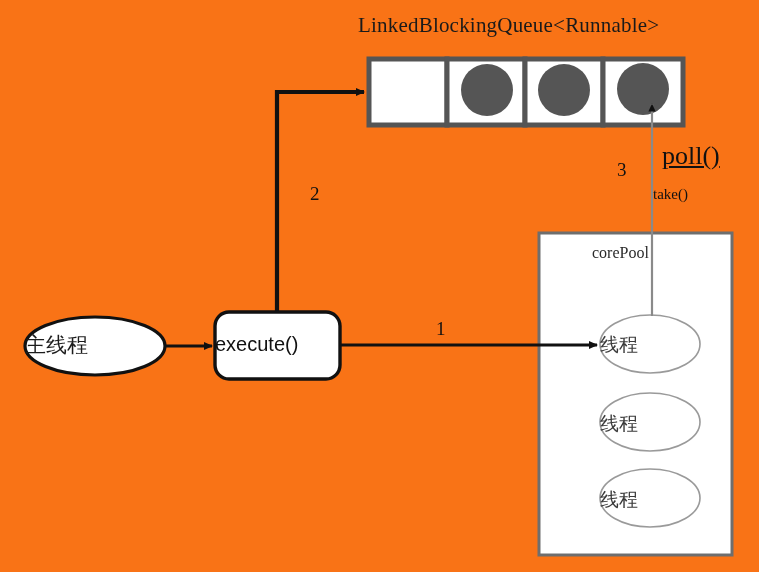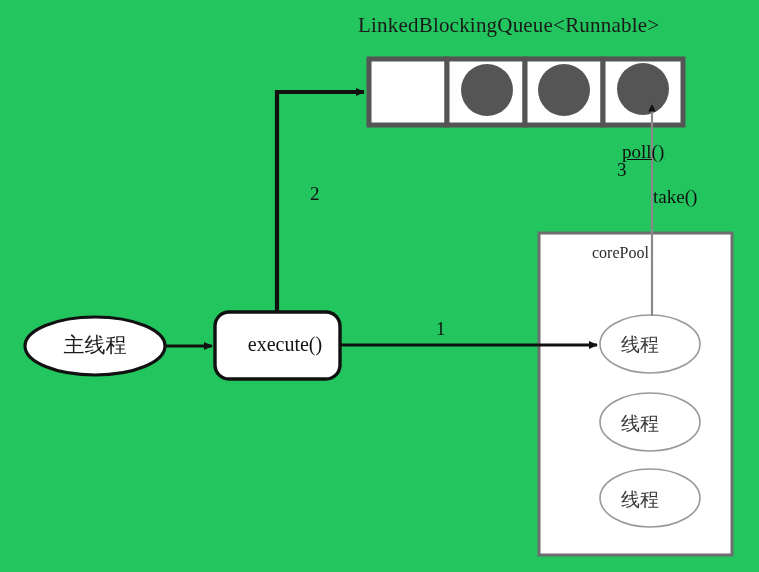--- a/index.html
+++ b/index.html
@@ -7,21 +7,21 @@
     padding: 0;
     background: #ffffff;
   }
   body {
     font-family: "Liberation Serif", "DejaVu Serif", serif;
   }
   #canvas {
     position: relative;
     width: 759px;
     height: 572px;
-    background: #22c55e;
+    background: #f97316;
     overflow: hidden;
   }
   .svg-layer {
     position: absolute;
     left: 0;
     top: 0;
     width: 759px;
     height: 572px;
   }
   .lbl {
@@ -46,42 +46,42 @@
     left: 310px;
     top: 183px;
     font-size: 19px;
   }
   #label-step3 {
     left: 617px;
     top: 159px;
     font-size: 19px;
   }
   #label-poll {
-    left: 622px;
+    left: 662px;
     top: 141px;
-    font-size: 19px;
+    font-size: 26px;
     text-decoration: underline;
   }
   #label-take {
     left: 653px;
     top: 186px;
-    font-size: 19px;
+    font-size: 15px;
     font-family: Liberation Serif, serif;
   }
   #label-corepool {
     left: 592px;
     top: 244px;
     font-size: 16px;
     color: #2a2a2a;
   }
   .node-text {
     position: absolute;
     white-space: nowrap;
-    text-align: center;
-    font-family: Liberation Serif, serif;
+    text-align: left;
+    font-family: Liberation Sans, sans-serif;
   }
   #text-main-thread {
     left: 25px;
     top: 331px;
     width: 140px;
     font-size: 21px;
     color: #1c1c1c;
   }
   #text-execute {
     left: 215px;

